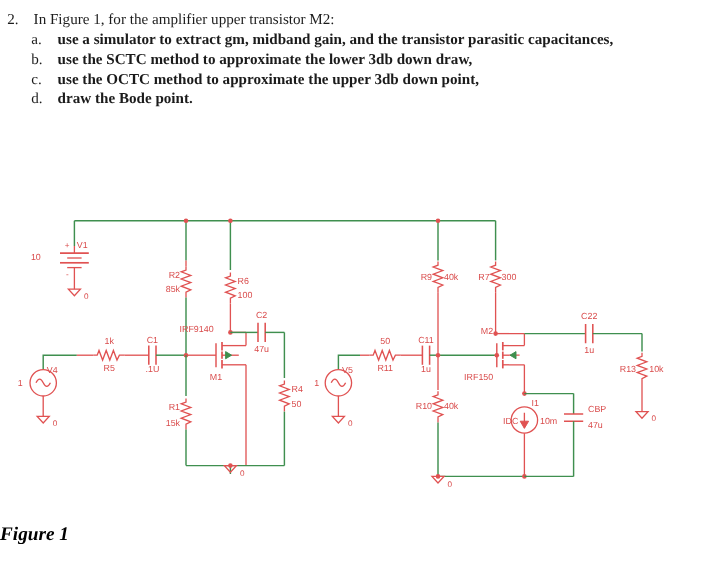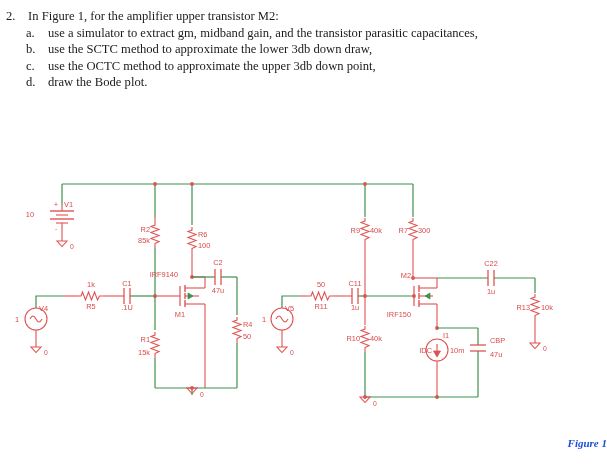--- a/index.html
+++ b/index.html
@@ -38,46 +38,46 @@
     text-align: left;
     padding-left: 6px;
     flex: 0 0 auto;
   }
   .q-main-text { flex: 1 1 auto; }
   .sub-row { padding-left: 26px; }
   .q-sub-letter {
     width: 22px;
     flex: 0 0 auto;
   }
-  .q-sub-text { flex: 1 1 auto; }
+  .q-sub-text { flex: 1 1 auto; font-weight: bold; }
 
   
   #schematic {
     position: absolute;
     left: 0;
     top: 165px;
     width: 480px;
     height: 270px;
   }
   #schematic svg {
     display: block;
   }
 
   
   #figure-caption {
     position: absolute;
     left: 0;
     top: 437px;
     width: 607px;
-    text-align: right;
+    text-align: left;
     font-family: "Liberation Serif", serif;
     font-style: italic;
     font-weight: bold;
-    font-size: 11px;
-    color: #1d4ed8;
+    font-size: 16px;
+    color: #000000;
   }
 
   
   text.lbl {
     font-family: "Liberation Sans", sans-serif;
     font-size: 7.4px;
     fill: #d94b4b;
   }
   text.lbl-sm {
     font-family: "Liberation Sans", sans-serif;
@@ -107,21 +107,21 @@
       <span class="q-sub-text">use the SCTC method to approximate the lower 3db down draw,</span>
     </div>
 
     <div class="q-row sub-row">
       <span class="q-sub-letter">c.</span>
       <span class="q-sub-text">use the OCTC method to approximate the upper 3db down point,</span>
     </div>
 
     <div class="q-row sub-row">
       <span class="q-sub-letter">d.</span>
-      <span class="q-sub-text">draw the Bode plot.</span>
+      <span class="q-sub-text">draw the Bode point.</span>
     </div>
 
   </div>
 
   <div id="schematic">
   <svg width="607" height="270" viewBox="0 0 607 270" xmlns="http://www.w3.org/2000/svg">
 
     <defs>
 
       <g id="res-v">

